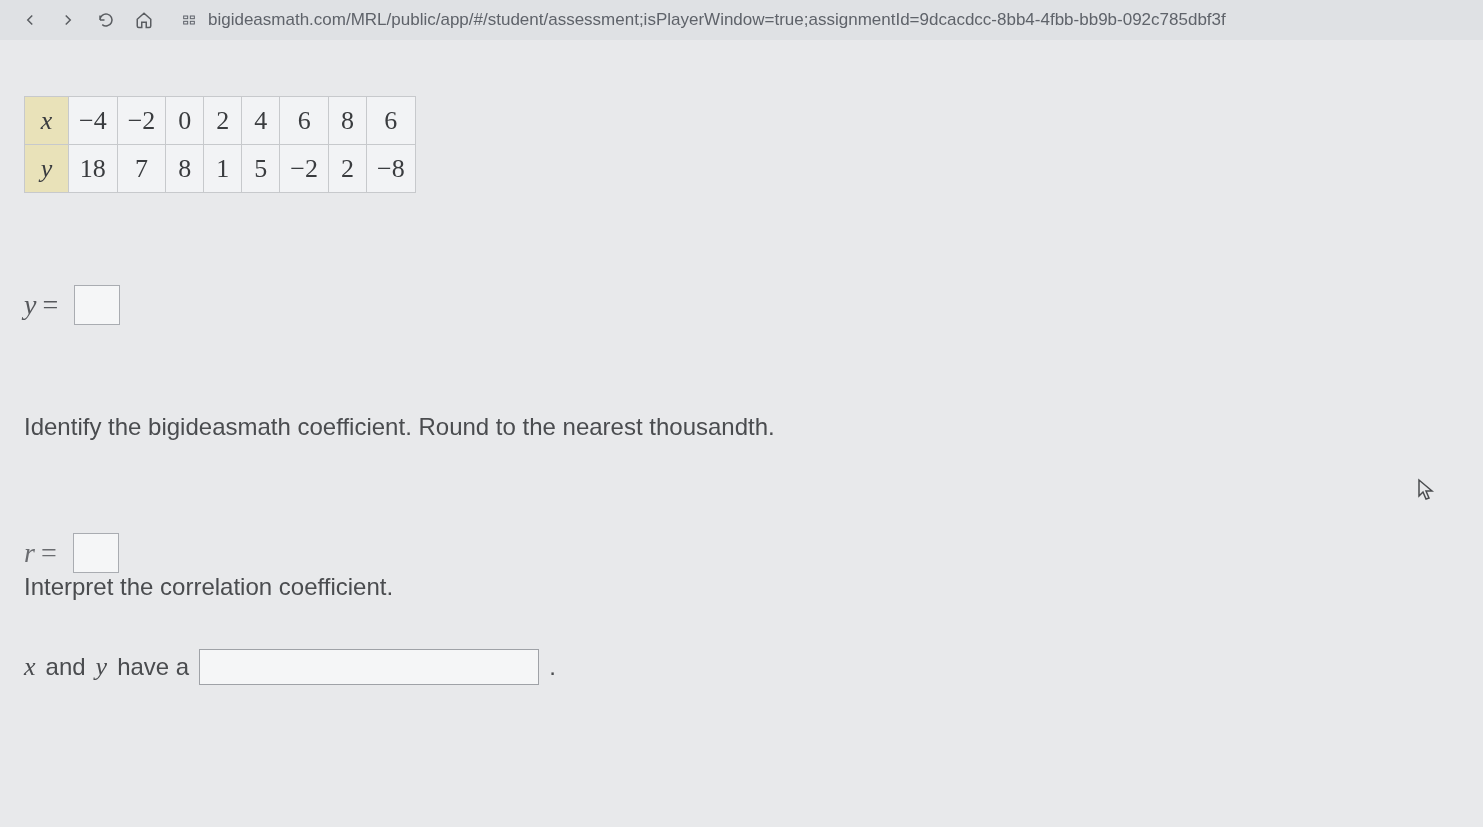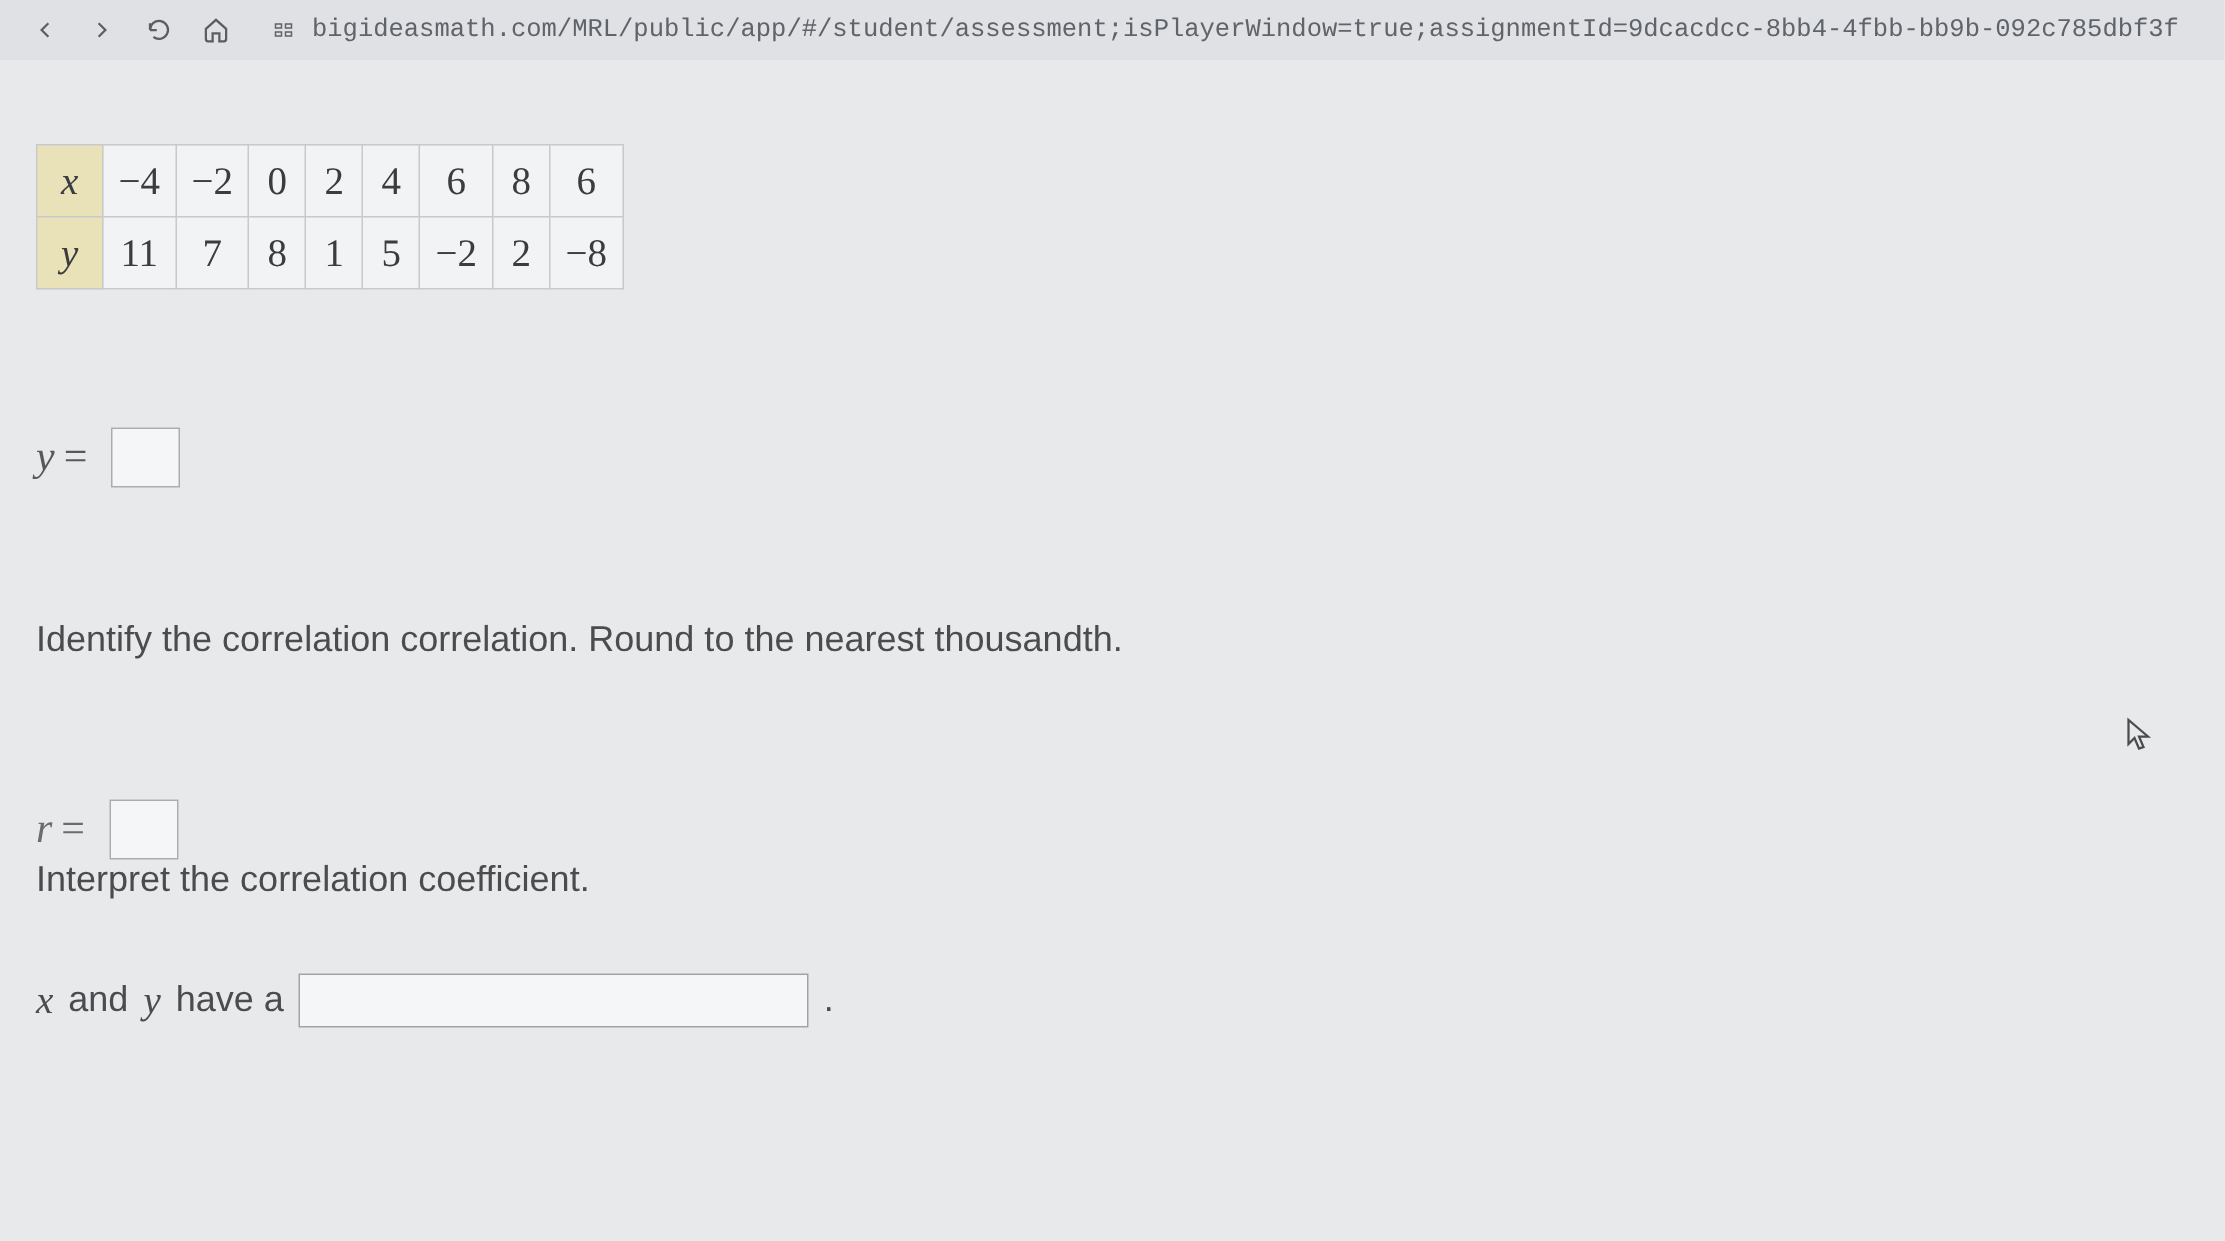--- a/index.html
+++ b/index.html
@@ -11,21 +11,20 @@
       overflow: hidden;
     }
     .browser-bar {
       height: 40px;
       background: #dfe1e4;
       display: flex;
       align-items: center;
       padding: 0 20px;
       gap: 18px;
       color: #5a5d61;
-      font-family: Liberation Mono, monospace;
     }
     .browser-bar .nav-icon {
       width: 20px;
       height: 20px;
       display: flex;
       align-items: center;
       justify-content: center;
       cursor: pointer;
     }
     .browser-bar .nav-icon svg { width: 18px; height: 18px; stroke: #5a5d61; fill: none; stroke-width: 2; }
@@ -191,39 +190,39 @@
       <td>−2</td>
       <td>0</td>
       <td>2</td>
       <td>4</td>
       <td>6</td>
       <td>8</td>
       <td>6</td>
     </tr>
     <tr>
       <td>y</td>
-      <td>11</td>
+      <td>18</td>
       <td>7</td>
       <td>8</td>
       <td>1</td>
       <td>5</td>
       <td>−2</td>
       <td>2</td>
       <td>−8</td>
     </tr>
   </tbody>
     </table>
 
   <div class="eq-row">
     <span>y</span>
     <span class="normal">=</span>
     <span class="answer-box"></span>
   </div>
 
-  <p class="sub-instruction">Identify the correlation correlation. Round to the nearest thousandth.</p>
+  <p class="sub-instruction">Identify the bigideasmath coefficient. Round to the nearest thousandth.</p>
 
   <div class="r-row">
     <span>r</span>
     <span class="normal">=</span>
     <span class="answer-box"></span>
   </div>
 
   <p class="interpret">Interpret the correlation coefficient.</p>
 
   <div class="xy-row">

